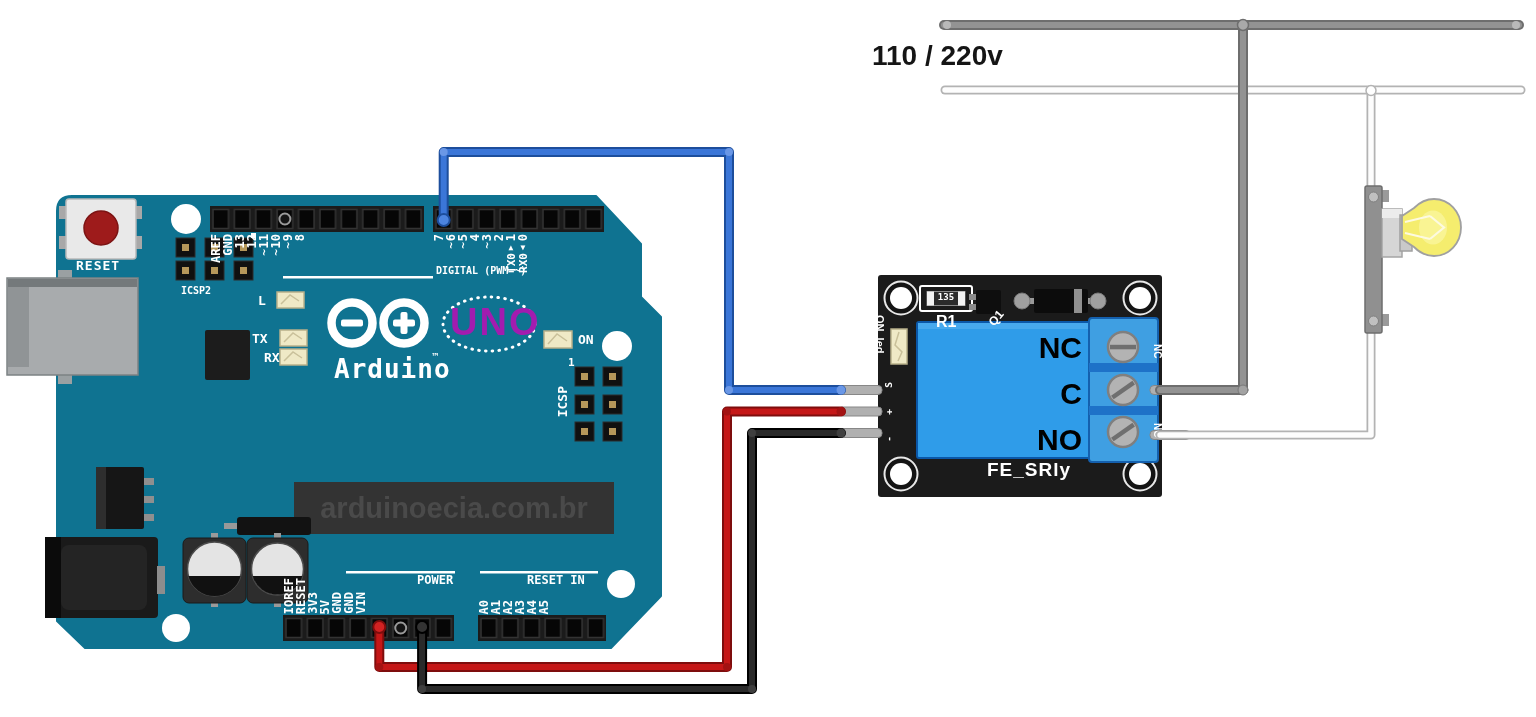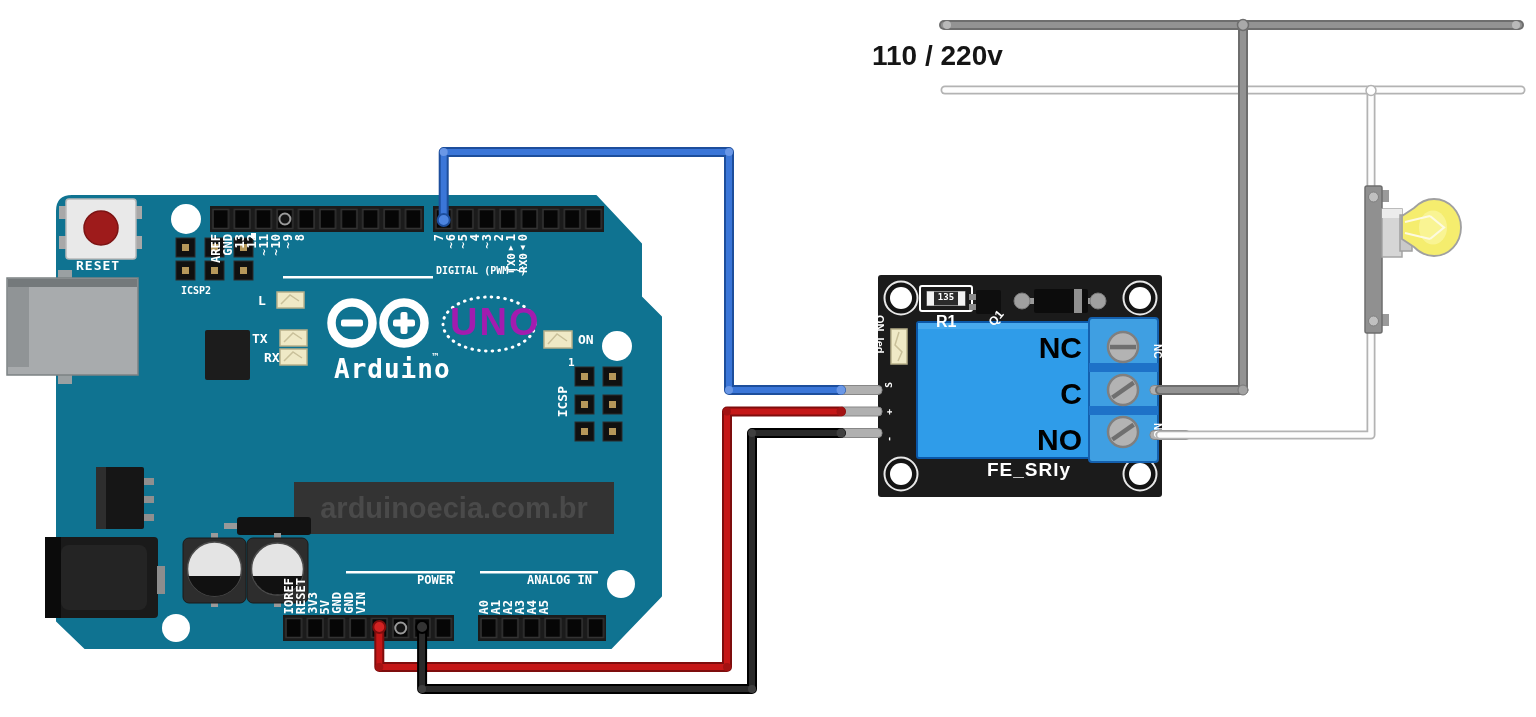--- a/index.html
+++ b/index.html
@@ -403,21 +403,21 @@
       <div class="cell">
         <span class="sk vl num">A3</span>
       </div>
       <div class="cell">
         <span class="sk vl num">A4</span>
       </div>
       <div class="cell">
         <span class="sk vl num">A5</span>
       </div>
     </div>
-  <div class="abs sk" style="left:527px;top:574px;font-size:12px;">ANALOG IN</div>
+  <div class="abs sk" style="left:527px;top:574px;font-size:12px;">RESET IN</div>
 
   <div class="abs" style="left:934px;top:292px;width:24px;text-align:center;font-size:9px;color:#fff;font-weight:bold;">135</div>
   <div class="abs relaysans" style="left:936px;top:314px;font-size:16px;">R1</div>
   <div class="abs relaysans" style="left:988px;top:312px;font-size:12px;transform:rotate(-50deg);">Q1</div>
   <span class="abs relaysans vlcw" style="left:874px;top:315px;font-size:11px;">ON_led</span>
   <div class="abs pinlabels3" style="left:884px;top:382px;height:60px;">
 
   <span class="sk vl" style="font-size:9.5px;">S</span>
       <span class="sk vl" style="font-size:9.5px;">+</span>
       <span class="sk vl" style="font-size:9.5px;">-</span>

